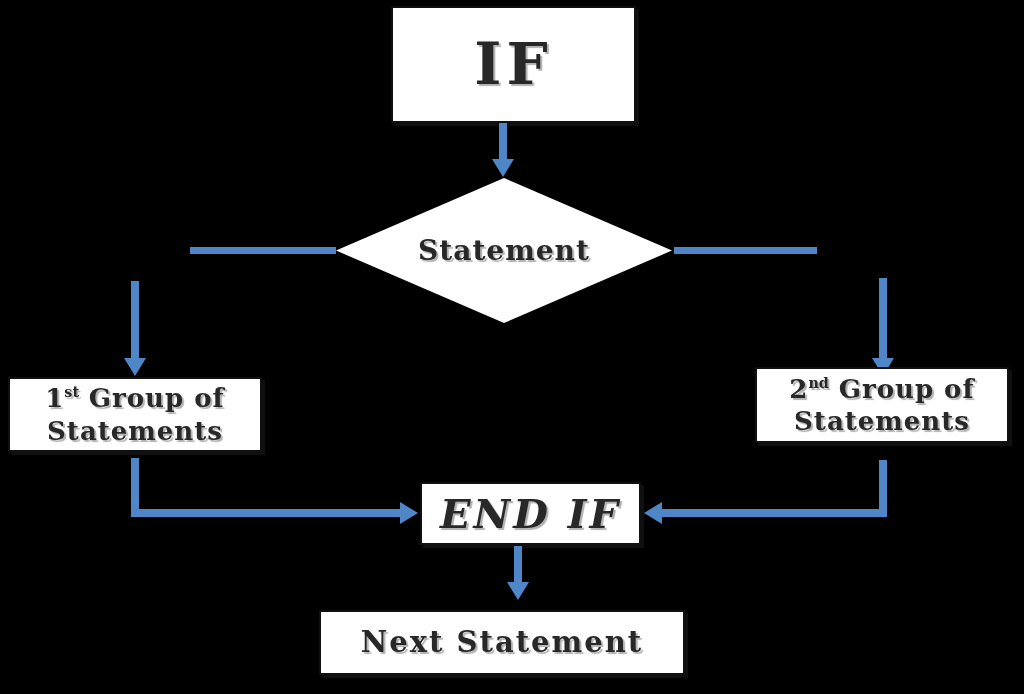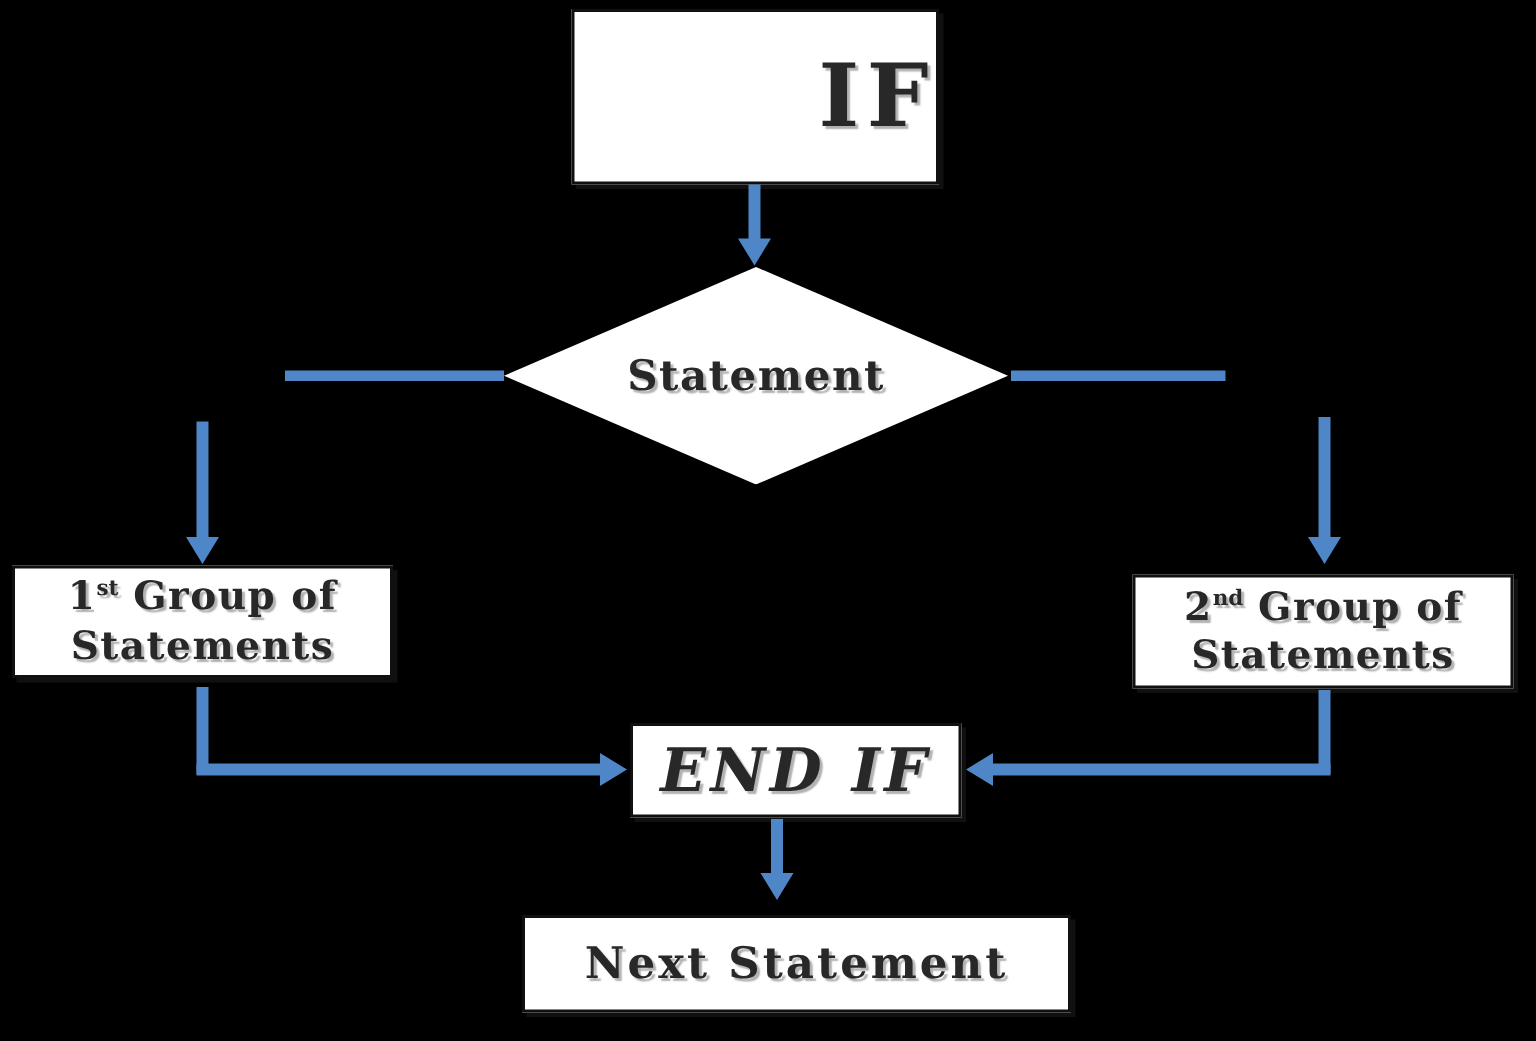--- a/index.html
+++ b/index.html
@@ -42,21 +42,21 @@
   .head{position:absolute; width:0; height:0;}
   .head-down{border-left:11px solid transparent; border-right:11px solid transparent; border-top:18px solid var(--arrow);}
   .head-right{border-top:11px solid transparent; border-bottom:11px solid transparent; border-left:18px solid var(--arrow);}
   .head-left{border-top:11px solid transparent; border-bottom:11px solid transparent; border-right:18px solid var(--arrow);}
 </style>
 </head>
 <body style="--background: #000000; --node-fill: #ffffff; --node-border: #101010; --text: #282828; --arrow: #4e86c8;">
 
 <div class="canvas">
 
-  <div class="box" style="left:381px; top:6px; width:245px; height:117px;justify-content:flex-end;">
+  <div class="box" style="left:391px; top:6px; width:245px; height:117px;">
     <div class="node-label lbl-if">IF</div>
   </div>
 
   <div class="shaft-v" style="left:499px; top:123px; height:38px;"></div>
   <div class="head head-down" style="left:492px; top:159px;"></div>
 
   <div class="diamond" style="left:336px; top:178px; width:336px; height:145px;">
     <div class="node-label lbl-cond">Statement</div>
   </div>
 
@@ -70,21 +70,21 @@
   <div class="shaft-v" style="left:879px; top:278px; height:81px;"></div>
   <div class="head head-down" style="left:872px; top:358px;"></div>
 
   <div class="box" style="left:8px; top:377px; width:254px; height:75px;">
     <div class="node-label lbl-group">
       <div><span>1</span><sup>st</sup><span class="tail">Group of</span></div>
       <div>Statements</div>
     </div>
   </div>
 
-  <div class="box" style="left:755px; top:383px; width:254px; height:76px;">
+  <div class="box" style="left:755px; top:367px; width:254px; height:76px;">
     <div class="node-label lbl-group">
       <div><span>2</span><sup>nd</sup><span class="tail">Group of</span></div>
       <div>Statements</div>
     </div>
   </div>
 
   <div class="shaft-v" style="left:131px; top:458px; height:58px;"></div>
   <div class="shaft-h" style="left:131px; top:509px; width:270px;"></div>
   <div class="head head-right" style="left:400px; top:502px;"></div>
 
@@ -92,17 +92,17 @@
   <div class="shaft-h" style="left:662px; top:509px; width:225px;"></div>
   <div class="head head-left" style="left:644px; top:502px;"></div>
 
   <div class="box" style="left:420px; top:482px; width:221px; height:63px;">
     <div class="node-label lbl-endif">END IF</div>
   </div>
 
   <div class="shaft-v" style="left:514px; top:546px; height:37px;"></div>
   <div class="head head-down" style="left:507px; top:582px;"></div>
 
-  <div class="box" style="left:348px; top:610px; width:366px; height:65px;">
+  <div class="box" style="left:319px; top:610px; width:366px; height:65px;">
     <div class="node-label lbl-next">Next Statement</div>
   </div>
 
 </div>
 
 </body></html>

